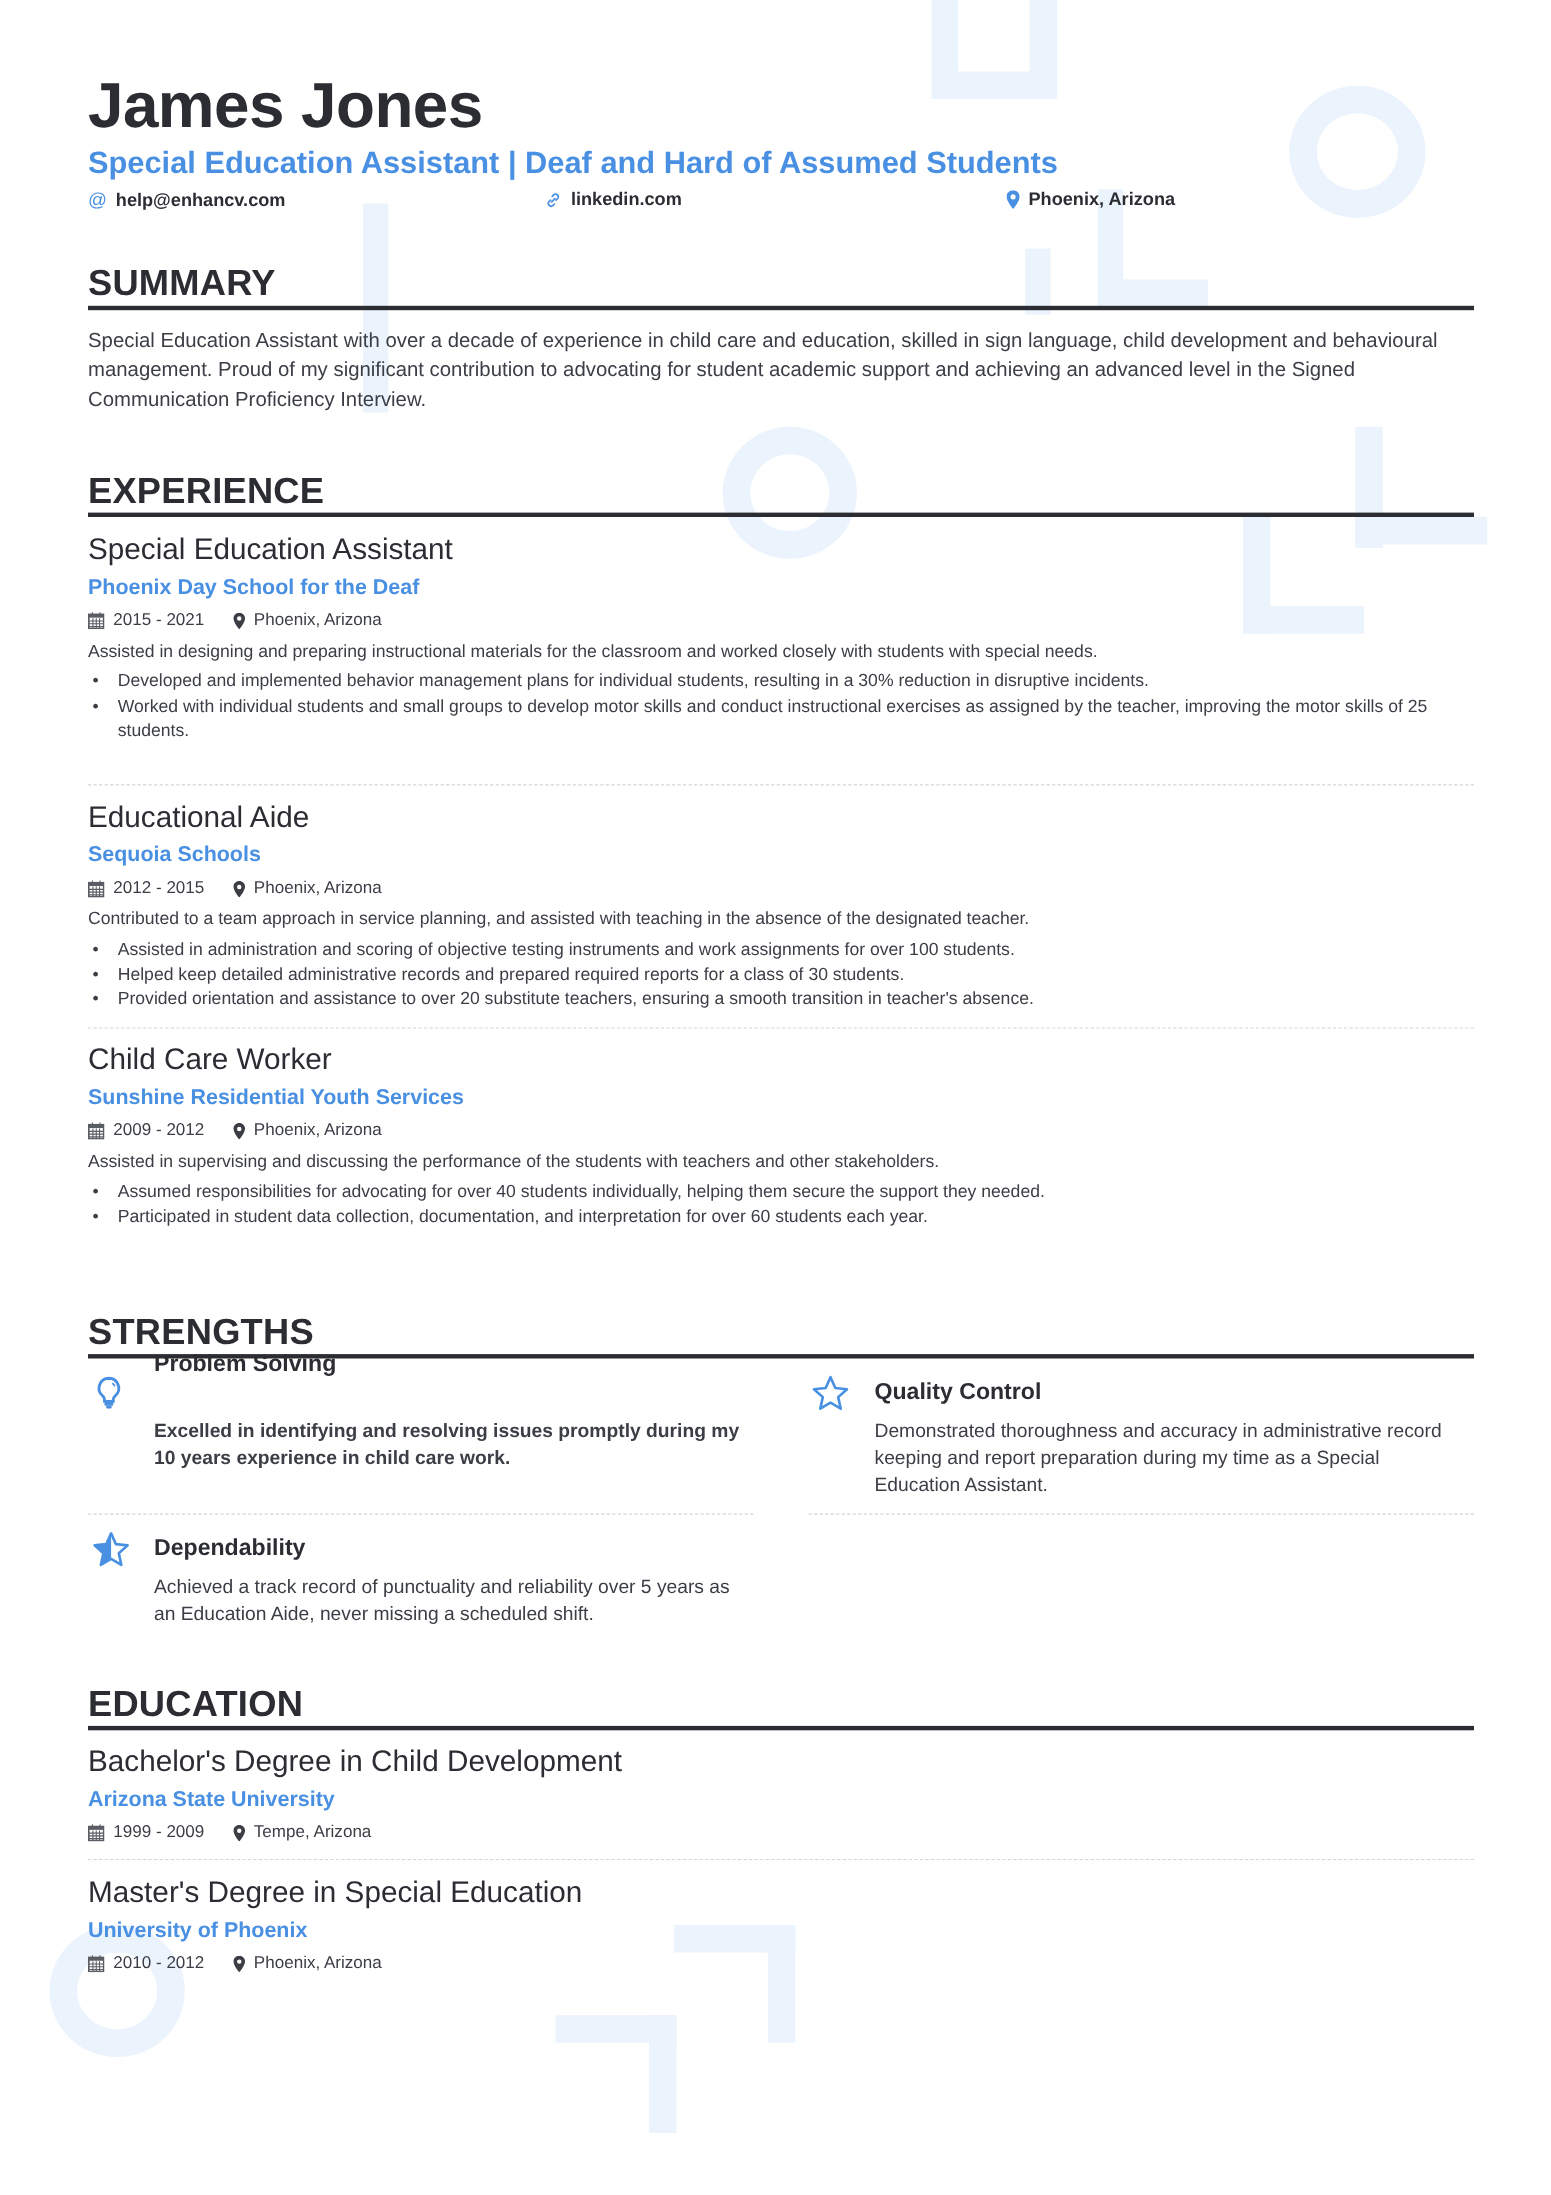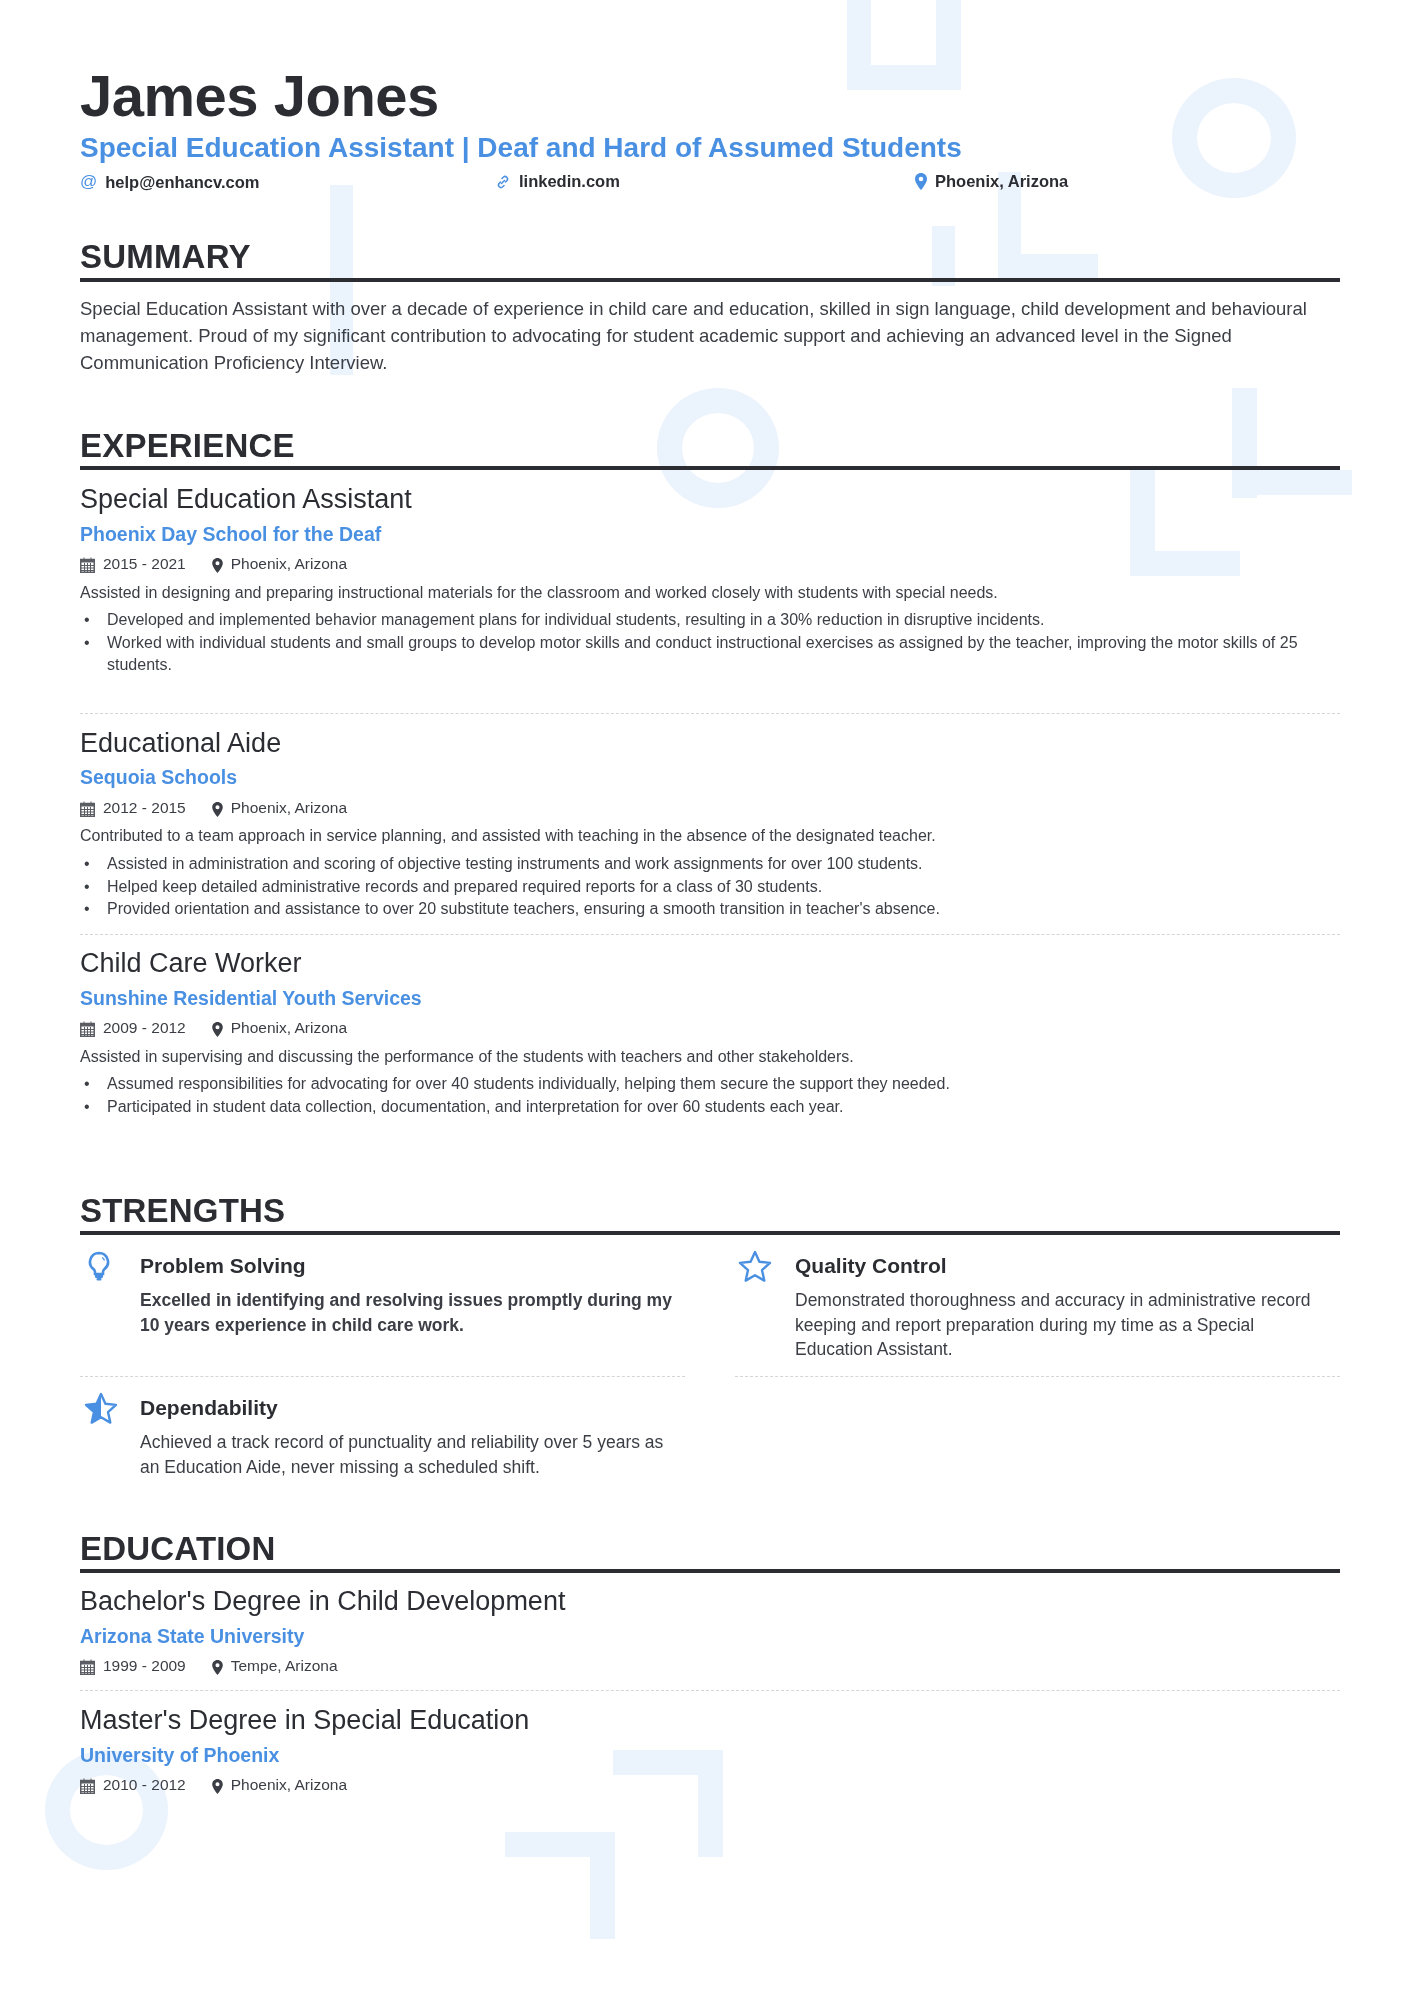--- a/index.html
+++ b/index.html
@@ -12,21 +12,21 @@
   .name { left:0; top:62px; font-size:58px; font-weight:bold; color:#2b2d33; letter-spacing:-0.5px; white-space:nowrap; }
   .headline { left:0; top:132px; font-size:28px; font-weight:bold; color:#4a90e2; white-space:nowrap; }
   .contact { top:172px; font-size:16.5px; font-weight:bold; color:#2b2d33; white-space:nowrap; display:flex; align-items:center; gap:8px; }
   .contact .ic { color:#4a90e2; font-size:17px; font-weight:normal; }
   .sec-title { left:0; font-size:33px; font-weight:bold; color:#2b2d33; white-space:nowrap; letter-spacing:0.2px; }
   .rule { left:0; width:1260px; height:4px; background:#2b2d33; }
   .para { left:0; width:1260px; font-size:18.5px; line-height:27px; color:#3b3e45; }
   .job-title { left:0; font-size:27px; font-weight:normal; color:#2b2d33; white-space:nowrap; }
   .company { left:0; font-size:19.5px; font-weight:bold; color:#4a90e2; white-space:nowrap; }
   .meta { left:0; font-size:15.5px; color:#3b3e45; white-space:nowrap; display:flex; align-items:center; }
-  .meta .mi { display:inline-flex; align-items:flex-end; gap:8px; margin-right:26px; }
+  .meta .mi { display:inline-flex; align-items:center; gap:8px; margin-right:26px; }
   .meta .ico { color:#5a5d63; font-size:16px; }
   .desc { left:0; width:1260px; font-size:16px; color:#3b3e45; white-space:nowrap; }
   .bullets { left:0; width:1260px; margin:0; padding:0; list-style:none; }
   .bullets li { position:relative; padding-left:27px; font-size:16px; line-height:22.5px; color:#3b3e45; }
   .bullets li::before { content:"•"; position:absolute; left:4px; top:0; color:#3b3e45; }
   .dash { left:0; width:1260px; height:0; border-top:1.5px dashed #d3d5d9; }
   .str-icon { width:30px; height:30px; color:#4a90e2; }
   .str-title { font-size:21px; font-weight:bold; color:#2b2d33; white-space:nowrap; }
   .str-desc { font-size:17.5px; line-height:24.5px; color:#3b3e45; width:540px; }
   svg { display:block; }
@@ -180,21 +180,21 @@
   <div class="abs rule" style="top:1231px;"></div>
 
   <div class="abs str-icon" style="left:6px;top:1250px;">
     <svg width="26" height="32" viewBox="0 0 26 32">
         <path d="M13 3a9 9 0 00-5.5 16.1c1 .8 1.5 2 1.5 3.2V24h8v-1.7c0-1.2.5-2.4 1.5-3.2A9 9 0 0013 3z" fill="none" stroke="#4a90e2" stroke-width="2.6"></path>
         <rect x="9" y="24" width="8" height="4" rx="1" fill="#4a90e2"></rect>
         <rect x="10.5" y="28" width="5" height="2.5" rx="1" fill="#4a90e2"></rect>
         <path d="M16 7.5a5 5 0 012.5 3" stroke="#4a90e2" stroke-width="1.4" fill="none"></path>
       </svg>
   </div>
-  <div class="abs str-title" style="left:60px;top:1254px;">Problem Solving</div>
+  <div class="abs str-title" style="left:60px;top:1228px;">Problem Solving</div>
   <div class="abs str-desc" style="left:60px;top:1288px;font-weight:bold;">Excelled in identifying and resolving issues promptly during my 10 years experience in child care work.</div>
   <div class="abs dash" style="top:1376px;width:605px;"></div>
 
   <div class="abs str-icon" style="left:658px;top:1250px;">
     <svg width="34" height="33" viewBox="0 0 34 33">
         <path d="M17 2l4.4 9.8 10.6 1.1-8 7.2 2.3 10.5L17 25.2 7.7 30.6 10 20.1 2 12.9l10.6-1.1z" fill="none" stroke="#4a90e2" stroke-width="2.4" stroke-linejoin="round"></path>
       </svg>
   </div>
   <div class="abs str-title" style="left:715px;top:1254px;">Quality Control</div>
   <div class="abs str-desc" style="left:715px;top:1288px;">Demonstrated thoroughness and accuracy in administrative record keeping and report preparation during my time as a Special Education Assistant.</div>

